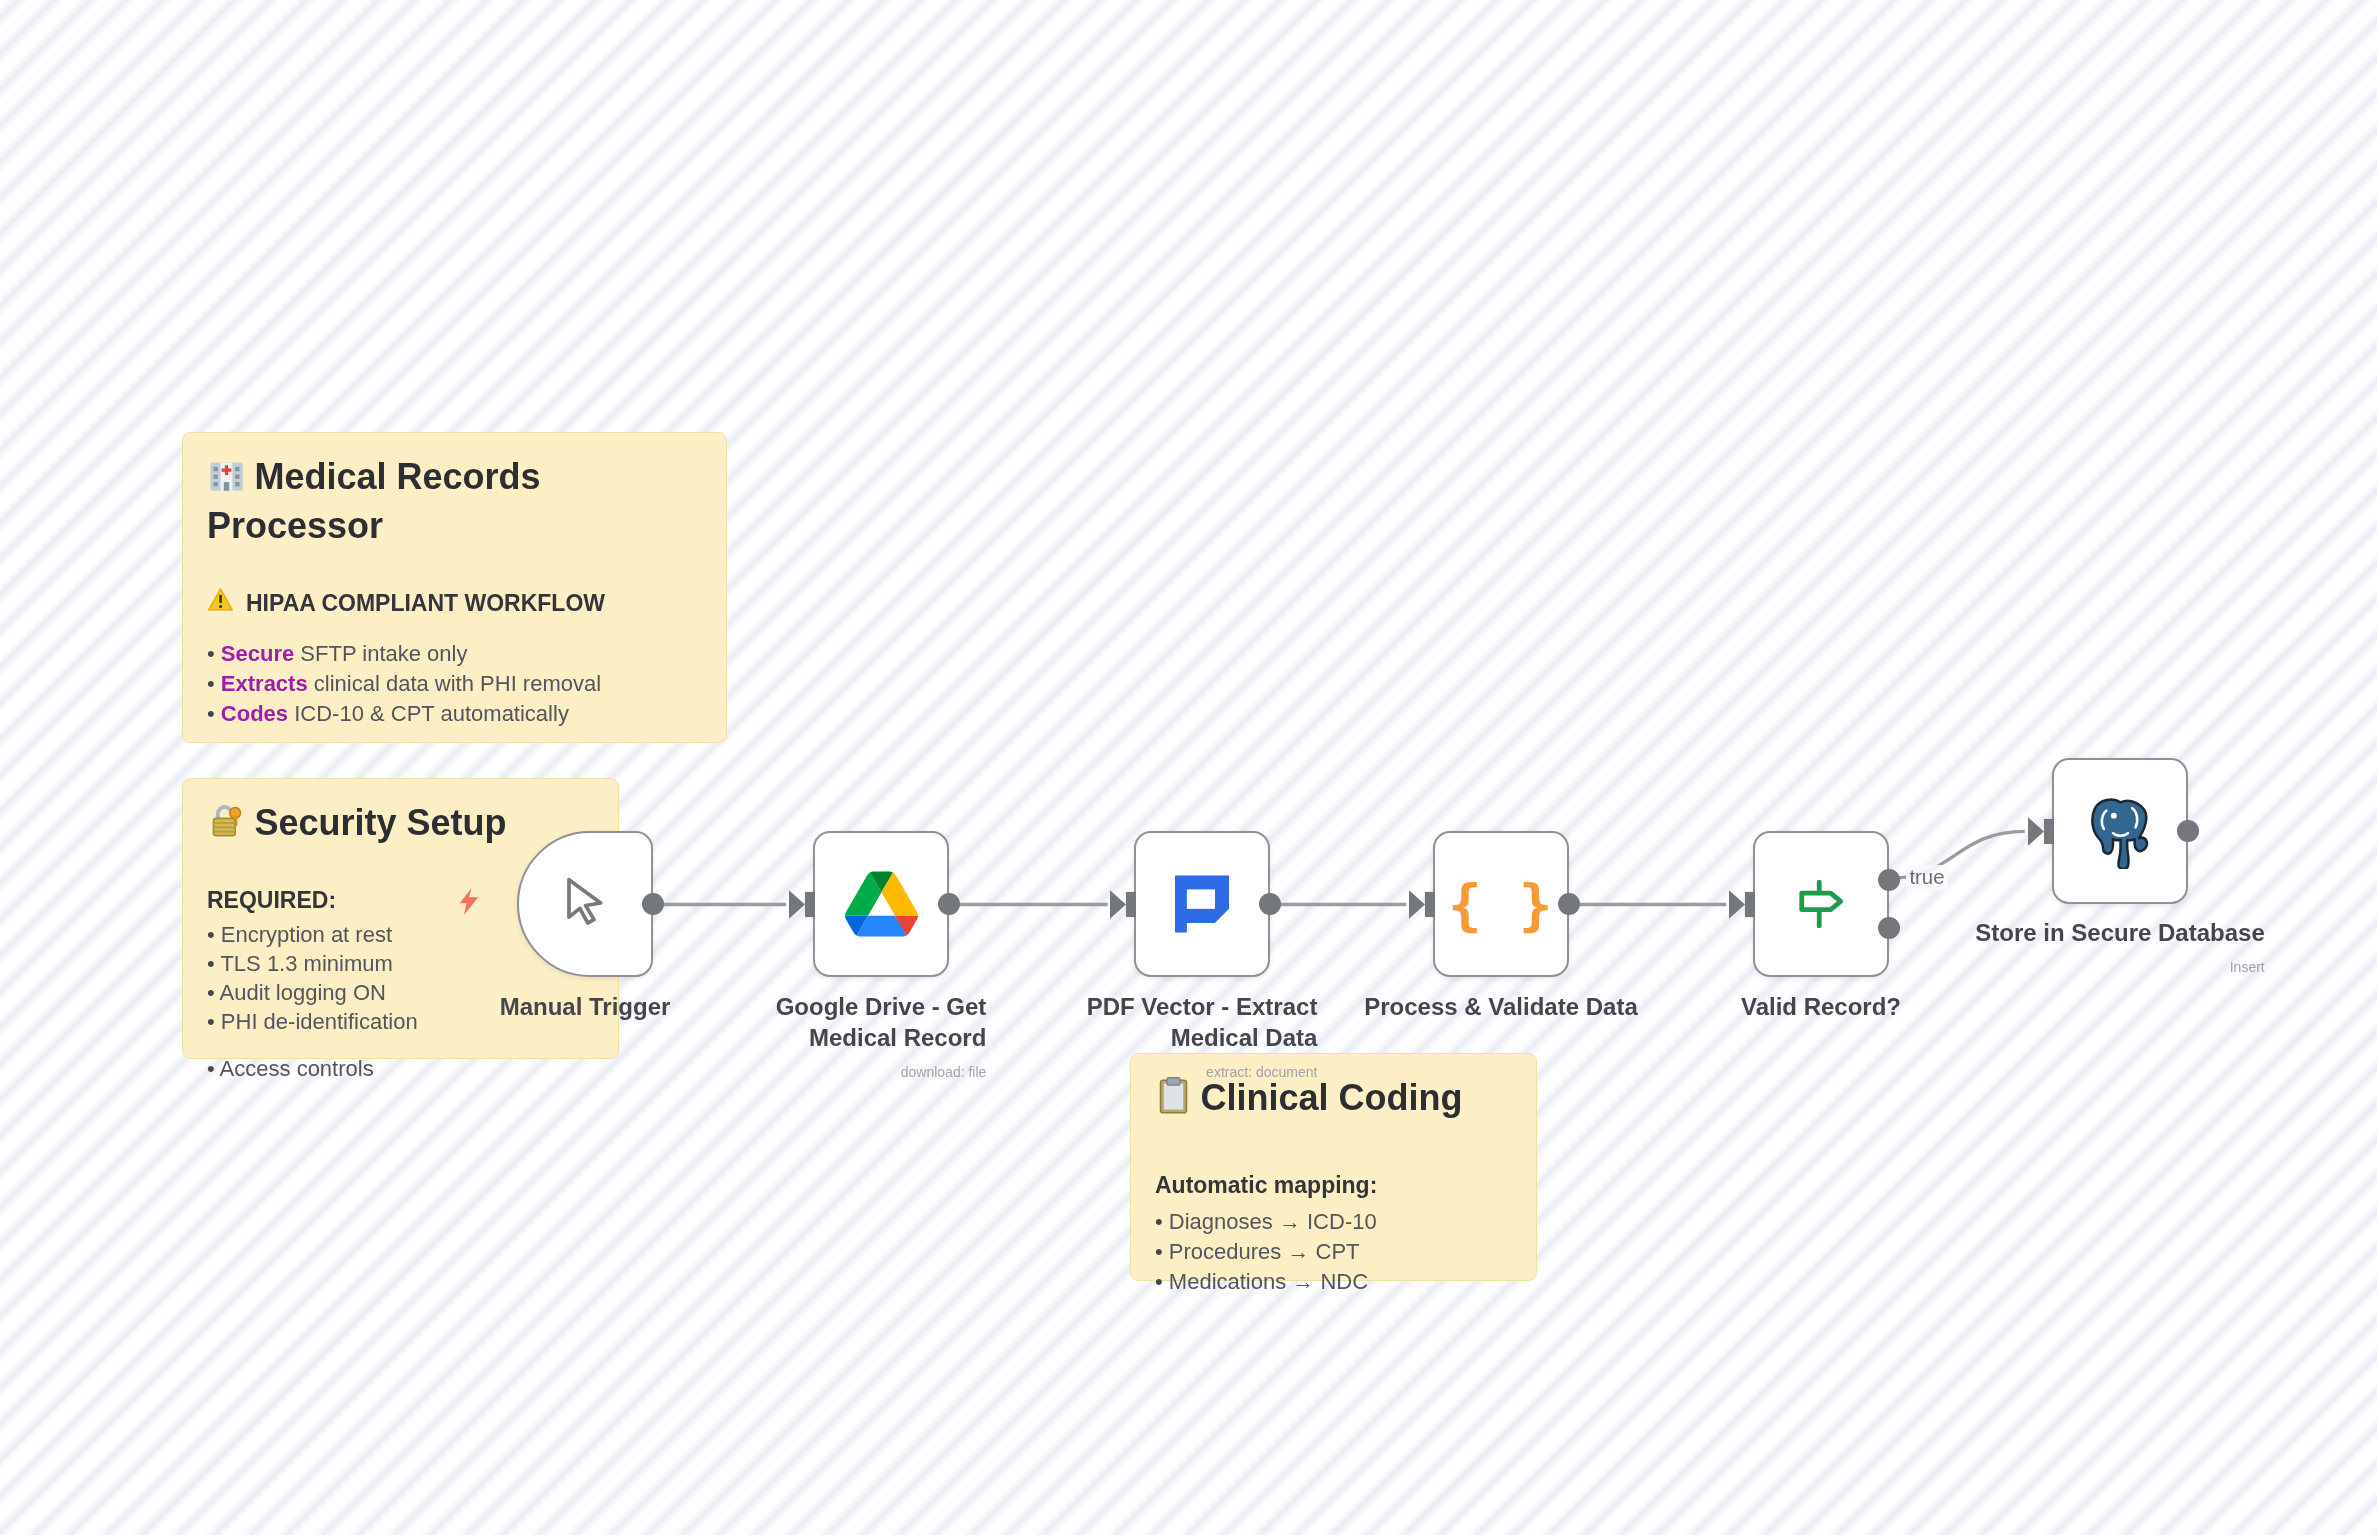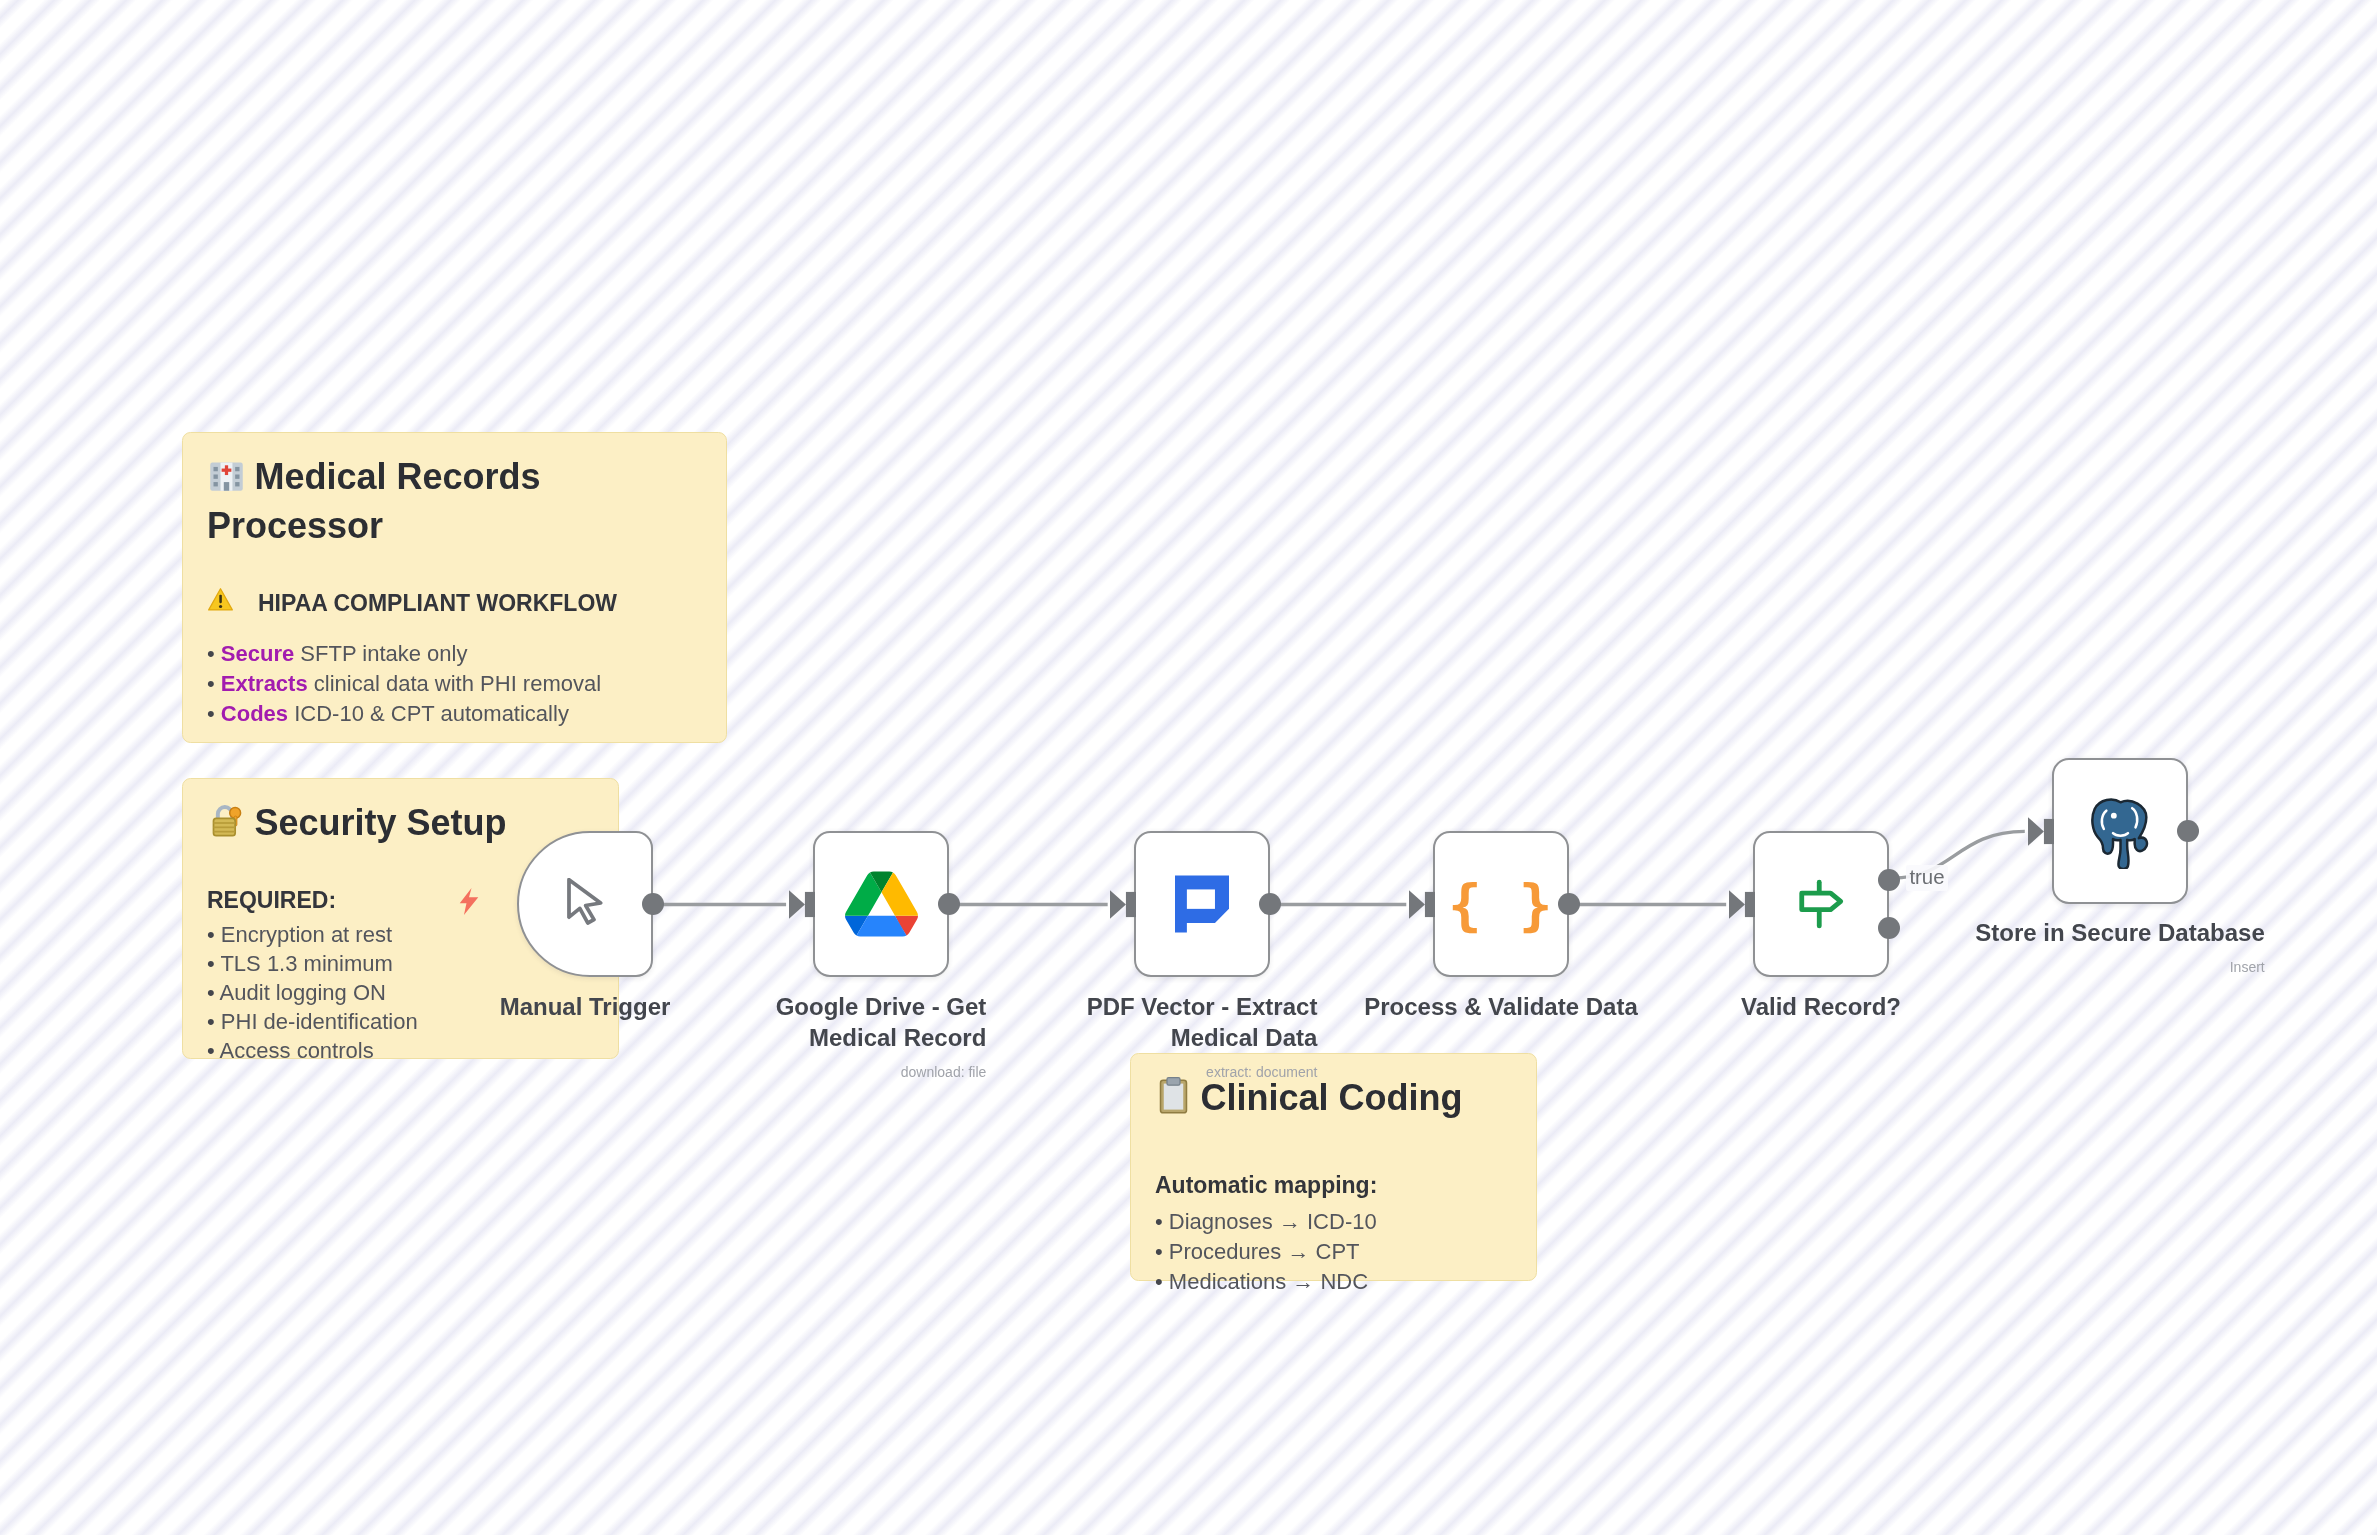--- a/index.html
+++ b/index.html
@@ -17,21 +17,21 @@
     background:#fcefc5;border:1.7px solid #efdfa2;border-radius:8.5px;
     box-sizing:border-box;padding:22px 24px;color:#53555c;
   }
   .sticky-title{
     font-size:36px;line-height:44px;font-weight:700;color:#2c2e33;
     display:block;
   }
   .sticky-title .emoji-icon{display:inline-block;vertical-align:-5.1px;margin-right:8.5px;}
   .sticky-heading{
     font-size:23px;font-weight:700;color:#33353b;line-height:29px;
-    display:flex;align-items:center;gap:24px;
+    display:flex;align-items:center;gap:12px;
   }
   .sticky ul{list-style:none;margin:10.2px 0 0 0;padding:0;}
   .sticky li{font-size:22px;line-height:30px;color:#53555c;}
   .sticky li::before{content:"•  ";color:#44464c;}
   .sticky li b{color:#a21caf;}
 
   
   .node{
     position:absolute;z-index:3;width:136px;height:146px;
     background:#ffffff;border:2.6px solid #8f9194;border-radius:17px;
@@ -123,21 +123,21 @@
       </span><span>Security Setup</span>
     </span>
     <div class="sticky-heading" style="margin-top:36px;">
       <span>REQUIRED:</span>
     </div>
     <ul style="margin-top:5.1px;">
       <li style="line-height:29px;"><span>Encryption at rest</span></li>
       <li style="line-height:29px;"><span>TLS 1.3 minimum</span></li>
       <li style="line-height:29px;"><span>Audit logging ON</span></li>
       <li style="line-height:29px;"><span>PHI de-identification</span></li>
-      <li style="line-height:29px;"><span>Access controls</span></li>
+      <li style="line-height:29px;margin-top:18px;"><span>Access controls</span></li>
     </ul>
   </div>
 
   <div class="sticky" style="left:1130px;top:1053px;width:407px;height:228px;">
     <span class="sticky-title">
       <span class="emoji-icon">
         <svg width="37" height="39" viewBox="0 0 34 36">
           <rect x="5" y="4" width="24" height="30" rx="2.5" fill="#b9a66b" stroke="#8f7c42" stroke-width="1.4"></rect>
           <rect x="8" y="7" width="18" height="24" fill="#dfe3e6"></rect>
           <rect x="11" y="1.5" width="12" height="7" rx="1.5" fill="#9aa4ad" stroke="#76818b" stroke-width="1.2"></rect>

